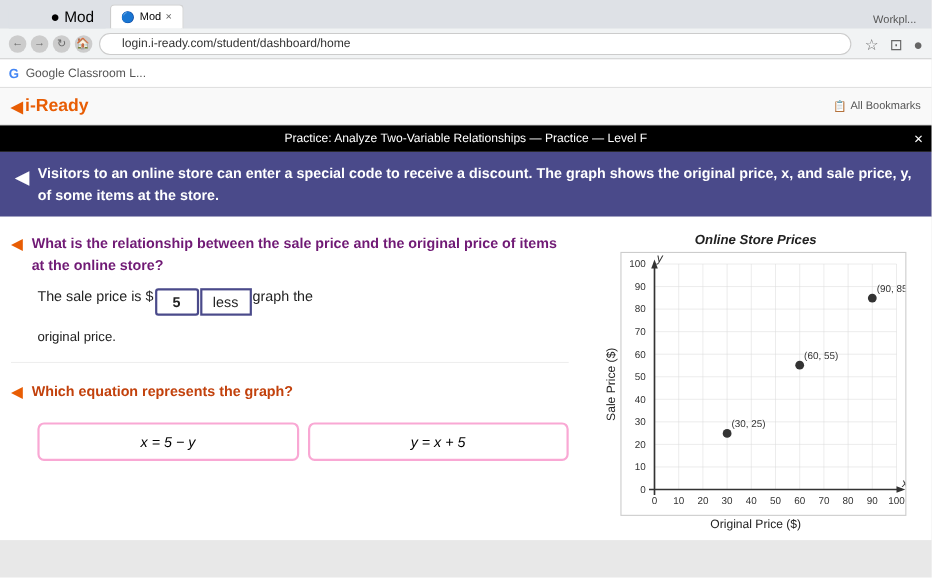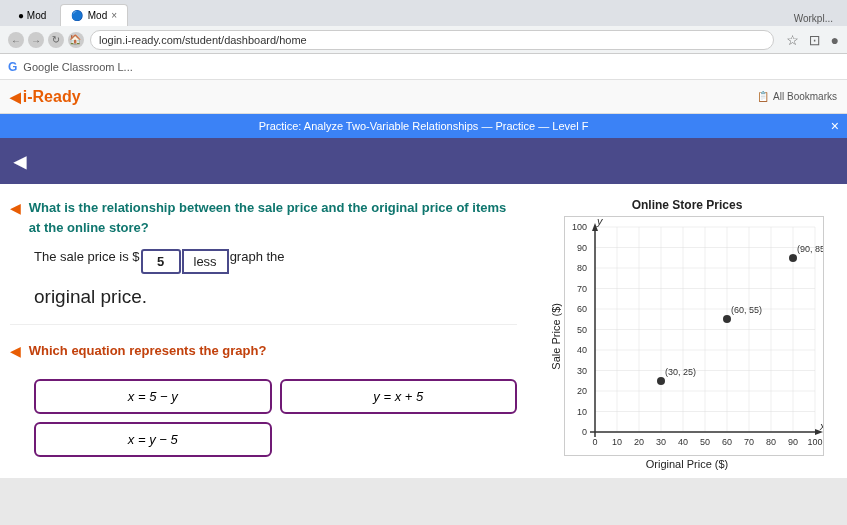--- a/index.html
+++ b/index.html
@@ -41,21 +41,21 @@
       color: #666;
     }
     .address-bar {
       flex: 1;
       background: white;
       border: 1px solid #ccc;
       border-radius: 12px;
       height: 20px;
       display: flex;
       align-items: center;
-      padding: 0 8px;
+      padding: 0 20px;
       font-size: 11px;
       color: #333;
     }
     .tab-bar {
       background: #dee1e6;
       height: 26px;
       display: flex;
       align-items: flex-end;
       padding: 0 8px;
       gap: 4px;
@@ -111,21 +111,21 @@
       right: 10px;
       font-size: 10px;
       color: #555;
       display: flex;
       align-items: center;
       gap: 3px;
     }
 
     
     .practice-header {
-      background: #3b82f6;
+      background: #000000;
       color: white;
       padding: 6px 26px;
       font-size: 11px;
       text-align: center;
       position: relative;
     }
     .practice-header .close-x {
       position: absolute;
       right: 8px;
       top: 50%;
@@ -169,21 +169,21 @@
 
     .question-block {
       display: flex;
       align-items: flex-start;
       gap: 8px;
     }
 
     .question-text {
       font-size: 13px;
       font-weight: bold;
-      color: #0f766e;
+      color: #701a75;
       line-height: 1.5;
     }
 
     .answer-row {
       display: flex;
       align-items: flex-start;
       gap: 1px;
       font-size: 13px;
       color: #222;
       flex-wrap: wrap;
@@ -204,21 +204,21 @@
     .answer-dropdown {
       border: 2px solid #4a4a8a;
       border-radius: 0;
       padding: 3px 10px;
       font-size: 13px;
       background: white;
       cursor: pointer;
     }
 
     .original-price-text {
-      font-size: 19px;
+      font-size: 12px;
       color: #222;
       margin-left: 24px;
     }
 
     .divider {
       height: 1px;
       background: #eee;
       margin: 4px 0;
     }
 
@@ -237,21 +237,21 @@
 
     .equation-grid {
       display: grid;
       grid-template-columns: 1fr 1fr;
       gap: 8px;
       margin-left: 24px;
       margin-top: 6px;
     }
 
     .eq-button {
-      border: 2px solid #701a75;
+      border: 2px solid #f9a8d4;
       border-radius: 6px;
       padding: 8px 16px;
       font-size: 13px;
       background: white;
       cursor: pointer;
       text-align: center;
       font-style: italic;
     }
 
     
@@ -262,35 +262,36 @@
       flex-direction: column;
       align-items: center;
     }
 
     .graph-title {
       font-size: 12px;
       font-weight: bold;
       color: #222;
       margin-bottom: 4px;
       text-align: right;
+      font-style: italic;
     }
 
     .graph-xlabel {
       font-size: 11px;
       color: #222;
       text-align: left;
       margin-top: 2px;
     }
   </style>
 </head>
 <body>
 
 <div class="tab-bar">
   <div class="tab inactive">
-    <span style="font-size:10px;">● Mod</span>
+    <span style="font-size:14px;margin-left:28px;">● Mod</span>
   </div>
   <div class="tab">
     <span style="font-size:10px;">🔵</span>
     <span>Mod</span>
     <span style="font-size:10px; color:#666;">×</span>
   </div>
   <div style="flex:1"></div>
   <span style="font-size:10px; color:#555; padding: 2px 6px;">Workpl...</span>
 </div>
 
@@ -325,20 +326,21 @@
   </div>
 </div>
 
 <div class="practice-header">
   <span>Practice: Analyze Two-Variable Relationships — Practice — Level F</span>
   <span class="close-x">×</span>
 </div>
 
 <div class="problem-statement">
   <span class="speaker-icon">◀</span>
+  <span>Visitors to an online store can enter a special code to receive a discount. The graph shows the original price, x, and sale price, y, of some items at the store.</span>
 </div>
 
 <div class="content-area">
 
   <div class="left-panel">
 
     <div class="question-block">
       <span style="font-size:14px; color:#e85d04; flex-shrink:0; margin-top:2px;">◀</span>
       <span class="question-text">What is the relationship between the sale price and the original price of items at the online store?</span>
     </div>
@@ -354,21 +356,20 @@
     <div class="divider"></div>
 
     <div class="question2-block">
       <span style="font-size:14px; color:#e85d04; flex-shrink:0; margin-top:2px;">◀</span>
       <span class="question2-text">Which equation represents the graph?</span>
     </div>
 
     <div class="equation-grid">
       <button class="eq-button"><i>x</i> = 5 − <i>y</i></button>
       <button class="eq-button"><i>y</i> = <i>x</i> + 5</button>
-      <button class="eq-button"><i>x</i> = <i>y</i> − 5</button>
     </div>
 
   </div>
 
   <div class="right-panel">
     <div class="graph-title">Online Store Prices</div>
 
     <div style="position: relative; display: flex; align-items: center;">
 
       <div style="writing-mode: vertical-rl; transform: rotate(180deg); font-size: 11px; color:#222; white-space:nowrap; margin-right: 2px;">Sale Price ($)</div>

